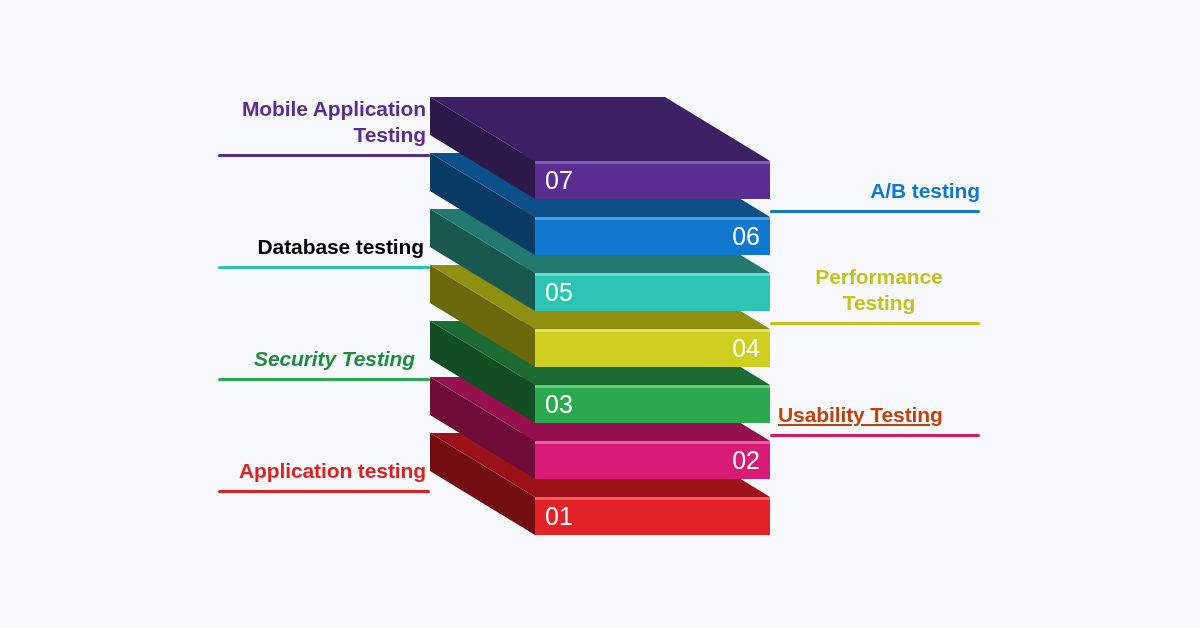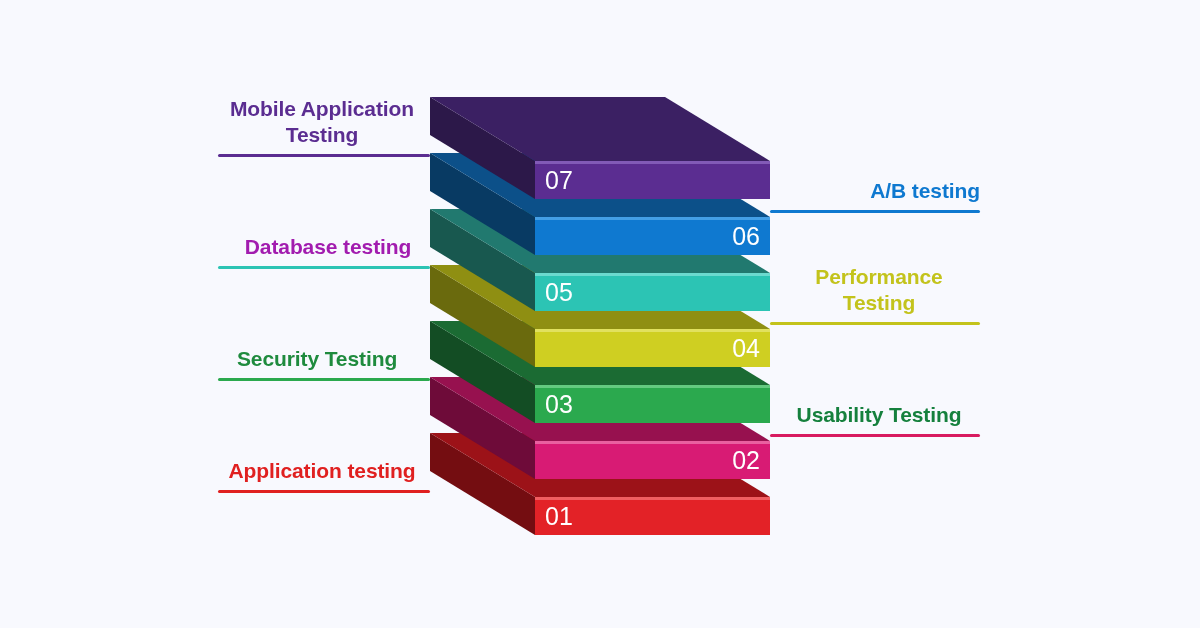--- a/index.html
+++ b/index.html
@@ -37,21 +37,21 @@
   .callout {
     position: absolute;
     font-family: "Liberation Sans", sans-serif;
     font-weight: bold;
     font-size: 21px;
     line-height: 26px;
     letter-spacing: -0.1px;
     white-space: pre-line;
   }
   .callout.left {
-    text-align: center;
+    text-align: right;
   }
   .callout.right {
     text-align: left;
   }
   .rule {
     position: absolute;
     height: 3px;
     border-radius: 2px;
   }
 </style>
@@ -113,26 +113,26 @@
         </g>
       </g>
   </svg>
 
   <div id="callout-layer">
       <div class="callout left" style="color: rgb(91, 45, 145); top: 96px; left: 218px; width: 208px;">Mobile Application
 Testing</div>
       <div class="rule" style="background: rgb(91, 45, 145); top: 154px; left: 218px; width: 212px;"></div>
       <div class="callout right" style="color: rgb(15, 121, 208); top: 178px; left: 778px; width: 202px; text-align: right;">A/B testing</div>
       <div class="rule" style="background: rgb(15, 121, 208); top: 210px; left: 770px; width: 210px;"></div>
-      <div class="callout left" style="color: #a21caf; top: 234px; left: 224px; width: 208px;">Database testing</div>
+      <div class="callout left" style="color: #000000; top: 234px; left: 216px; width: 208px;">Database testing</div>
       <div class="rule" style="background: rgb(44, 196, 180); top: 266px; left: 218px; width: 212px;"></div>
       <div class="callout right" style="color: rgb(195, 195, 28); top: 264px; left: 778px; width: 202px; text-align: center;">Performance
 Testing</div>
       <div class="rule" style="background: rgb(195, 195, 28); top: 322px; left: 770px; width: 210px;"></div>
-      <div class="callout left" style="color: rgb(31, 139, 62); top: 346px; left: 213px; width: 208px;">Security Testing</div>
+      <div class="callout left" style="color: rgb(31, 139, 62); top: 346px; left: 207px; width: 208px; font-style: italic;">Security Testing</div>
       <div class="rule" style="background: rgb(43, 169, 78); top: 378px; left: 218px; width: 212px;"></div>
-      <div class="callout right" style="color: #15803d; top: 402px; left: 778px; width: 202px; text-align: center;">Usability Testing</div>
+      <div class="callout right" style="color: #c2410c; top: 402px; left: 778px; width: 202px; text-align: left; text-decoration: underline;">Usability Testing</div>
       <div class="rule" style="background: rgb(216, 27, 96); top: 434px; left: 770px; width: 210px;"></div>
       <div class="callout left" style="color: rgb(224, 32, 32); top: 458px; left: 218px; width: 208px;">Application testing</div>
       <div class="rule" style="background: rgb(224, 32, 32); top: 490px; left: 218px; width: 212px;"></div>
     </div>
 
 </div>
 
 </body></html>

